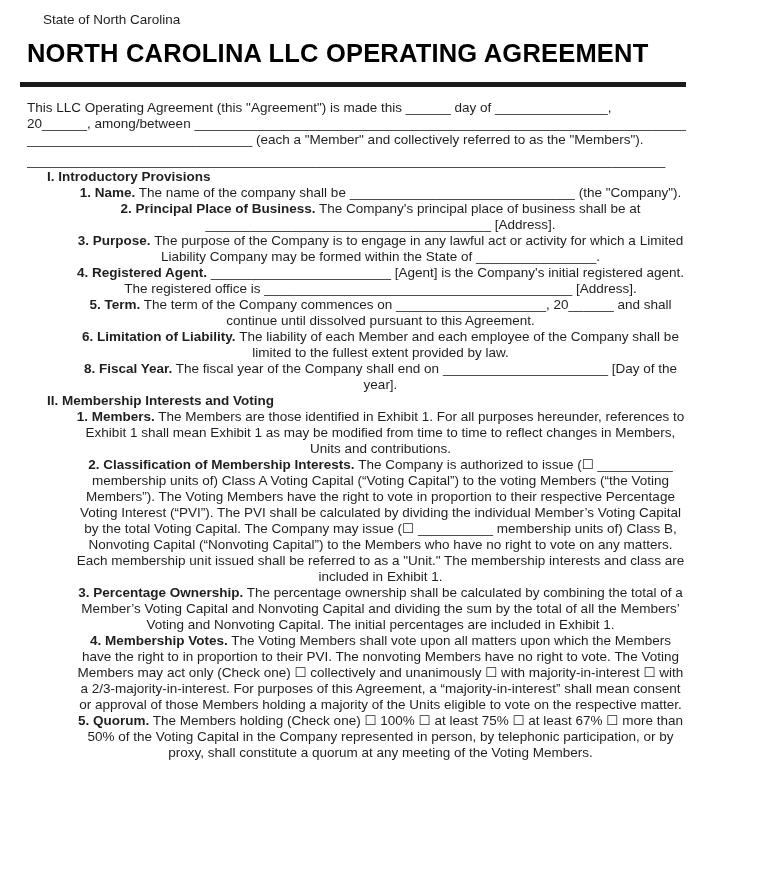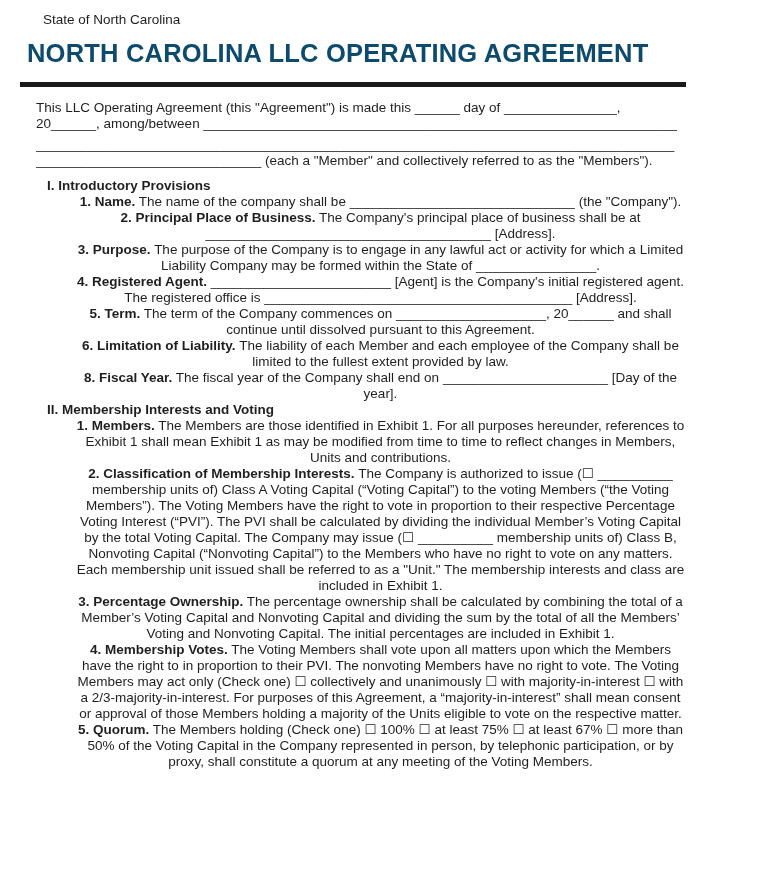--- a/index.html
+++ b/index.html
@@ -24,31 +24,31 @@
     font-size: 13.5px;
     color: #1f1f1f;
     margin: 0 0 10px 16px;
   }
   h1.doc-title {
     margin: 0 0 14px 0;
     font-size: 25.5px;
     line-height: 30px;
     font-weight: bold;
     letter-spacing: 0.2px;
-    color: #0c4a6e;
+    color: #000000;
     white-space: nowrap;
   }
   .title-rule {
     height: 5px;
     background: #1a1a1a;
     width: 666px;
     margin-left: -7px;
     margin-bottom: 13px;
   }
-  .intro { margin: 9px; }
+  .intro { margin: 0; }
   .iline {
     white-space: nowrap;
     overflow: hidden;
   }
   .iline.gap-top { margin-top: 5px; }
   .doc-section { }
   .sec-heading {
     font-weight: bold;
     margin: 0 0 0 20px;
   }
@@ -66,22 +66,22 @@
 
   <div class="state-label">State of North Carolina</div>
 
   <h1 class="doc-title">NORTH CAROLINA LLC OPERATING AGREEMENT</h1>
 
   <div class="title-rule"></div>
 
   <div class="intro">
     <div class="iline">This LLC Operating Agreement (this "Agreement") is made this ______ day of _______________,</div>
     <div class="iline">20______, among/between ____________________________________________________________________</div>
+    <div class="iline">______________________________ (each a "Member" and collectively referred to as the "Members").</div>
     <div class="iline gap-top">_____________________________________________________________________________________</div>
-    <div class="iline">______________________________ (each a "Member" and collectively referred to as the "Members").</div>
   </div>
 
   <div class="doc-section">
     <div class="sec-heading">I. Introductory Provisions</div>
     <div class="sec-items">
       <p class="item"><b>1. Name.</b> <span>The name of the company shall be ______________________________ (the "Company").</span></p>
       <p class="item"><b>2. Principal Place of Business.</b> <span>The Company's principal place of business shall be at ______________________________________ [Address].</span></p>
       <p class="item"><b>3. Purpose.</b> <span>The purpose of the Company is to engage in any lawful act or activity for which a Limited Liability Company may be formed within the State of ________________.</span></p>
       <p class="item"><b>4. Registered Agent.</b> <span>________________________ [Agent] is the Company's initial registered agent. The registered office is _________________________________________ [Address].</span></p>
       <p class="item"><b>5. Term.</b> <span>The term of the Company commences on ____________________, 20______ and shall continue until dissolved pursuant to this Agreement.</span></p>

